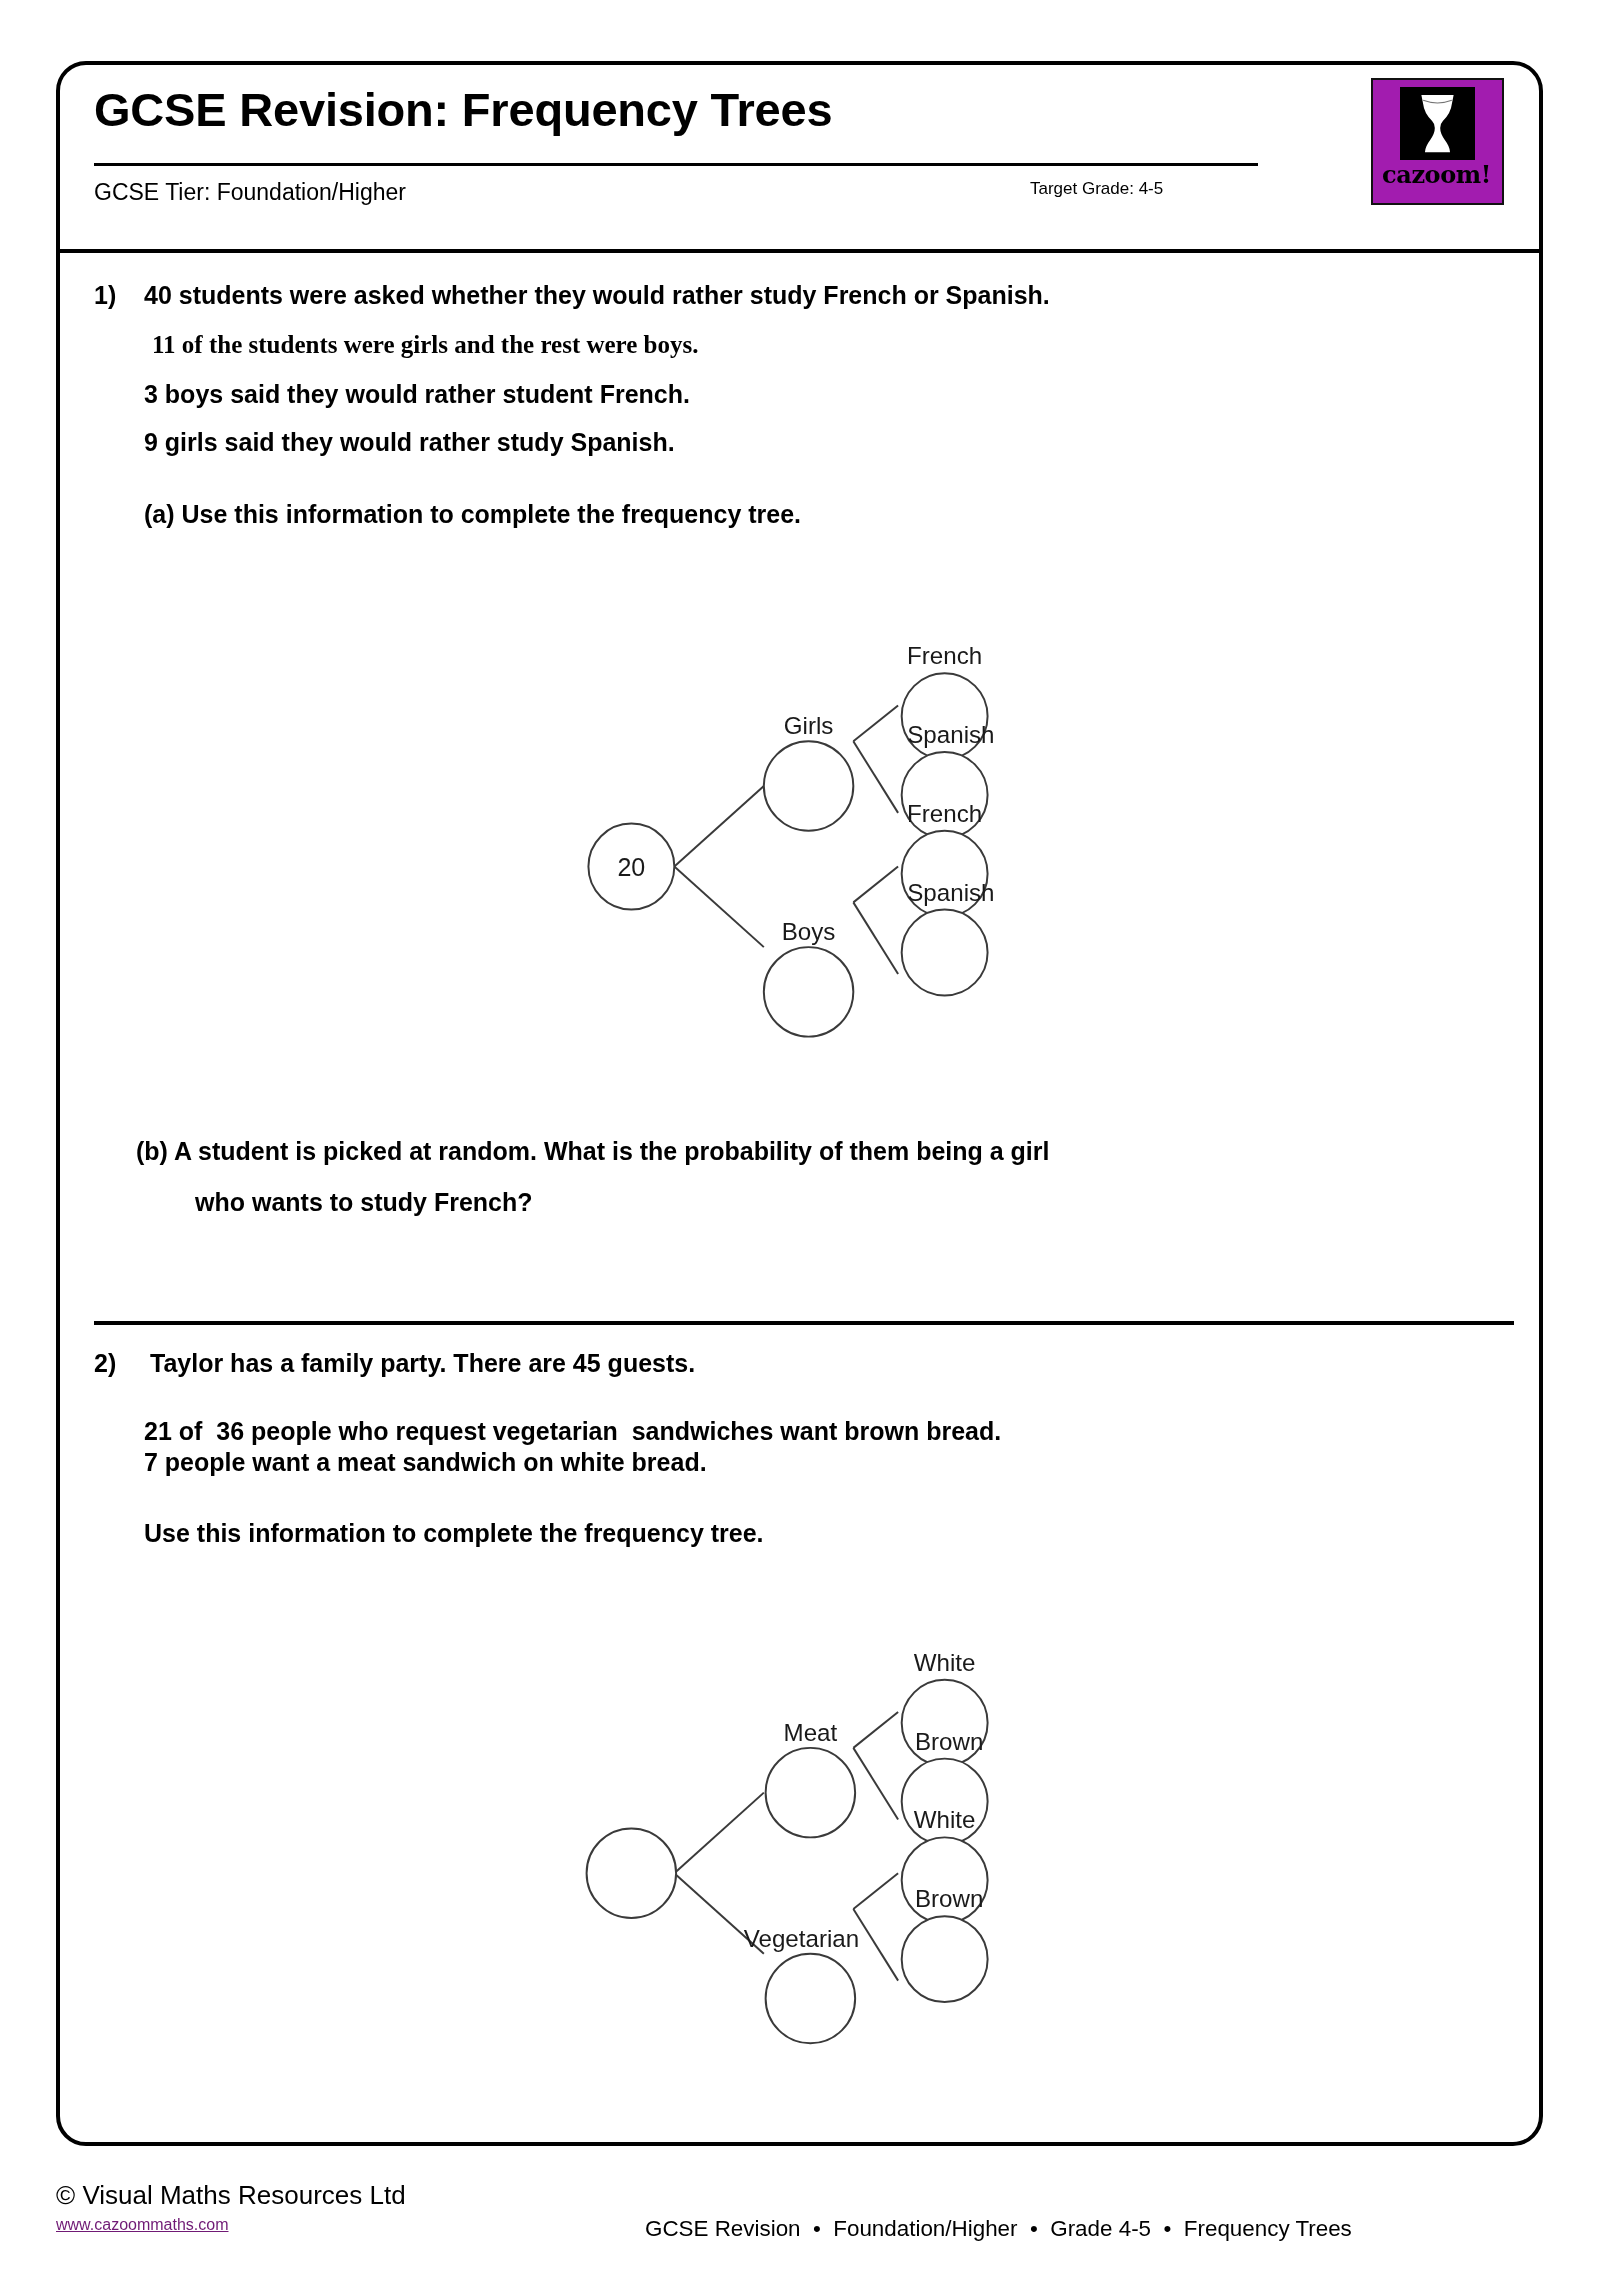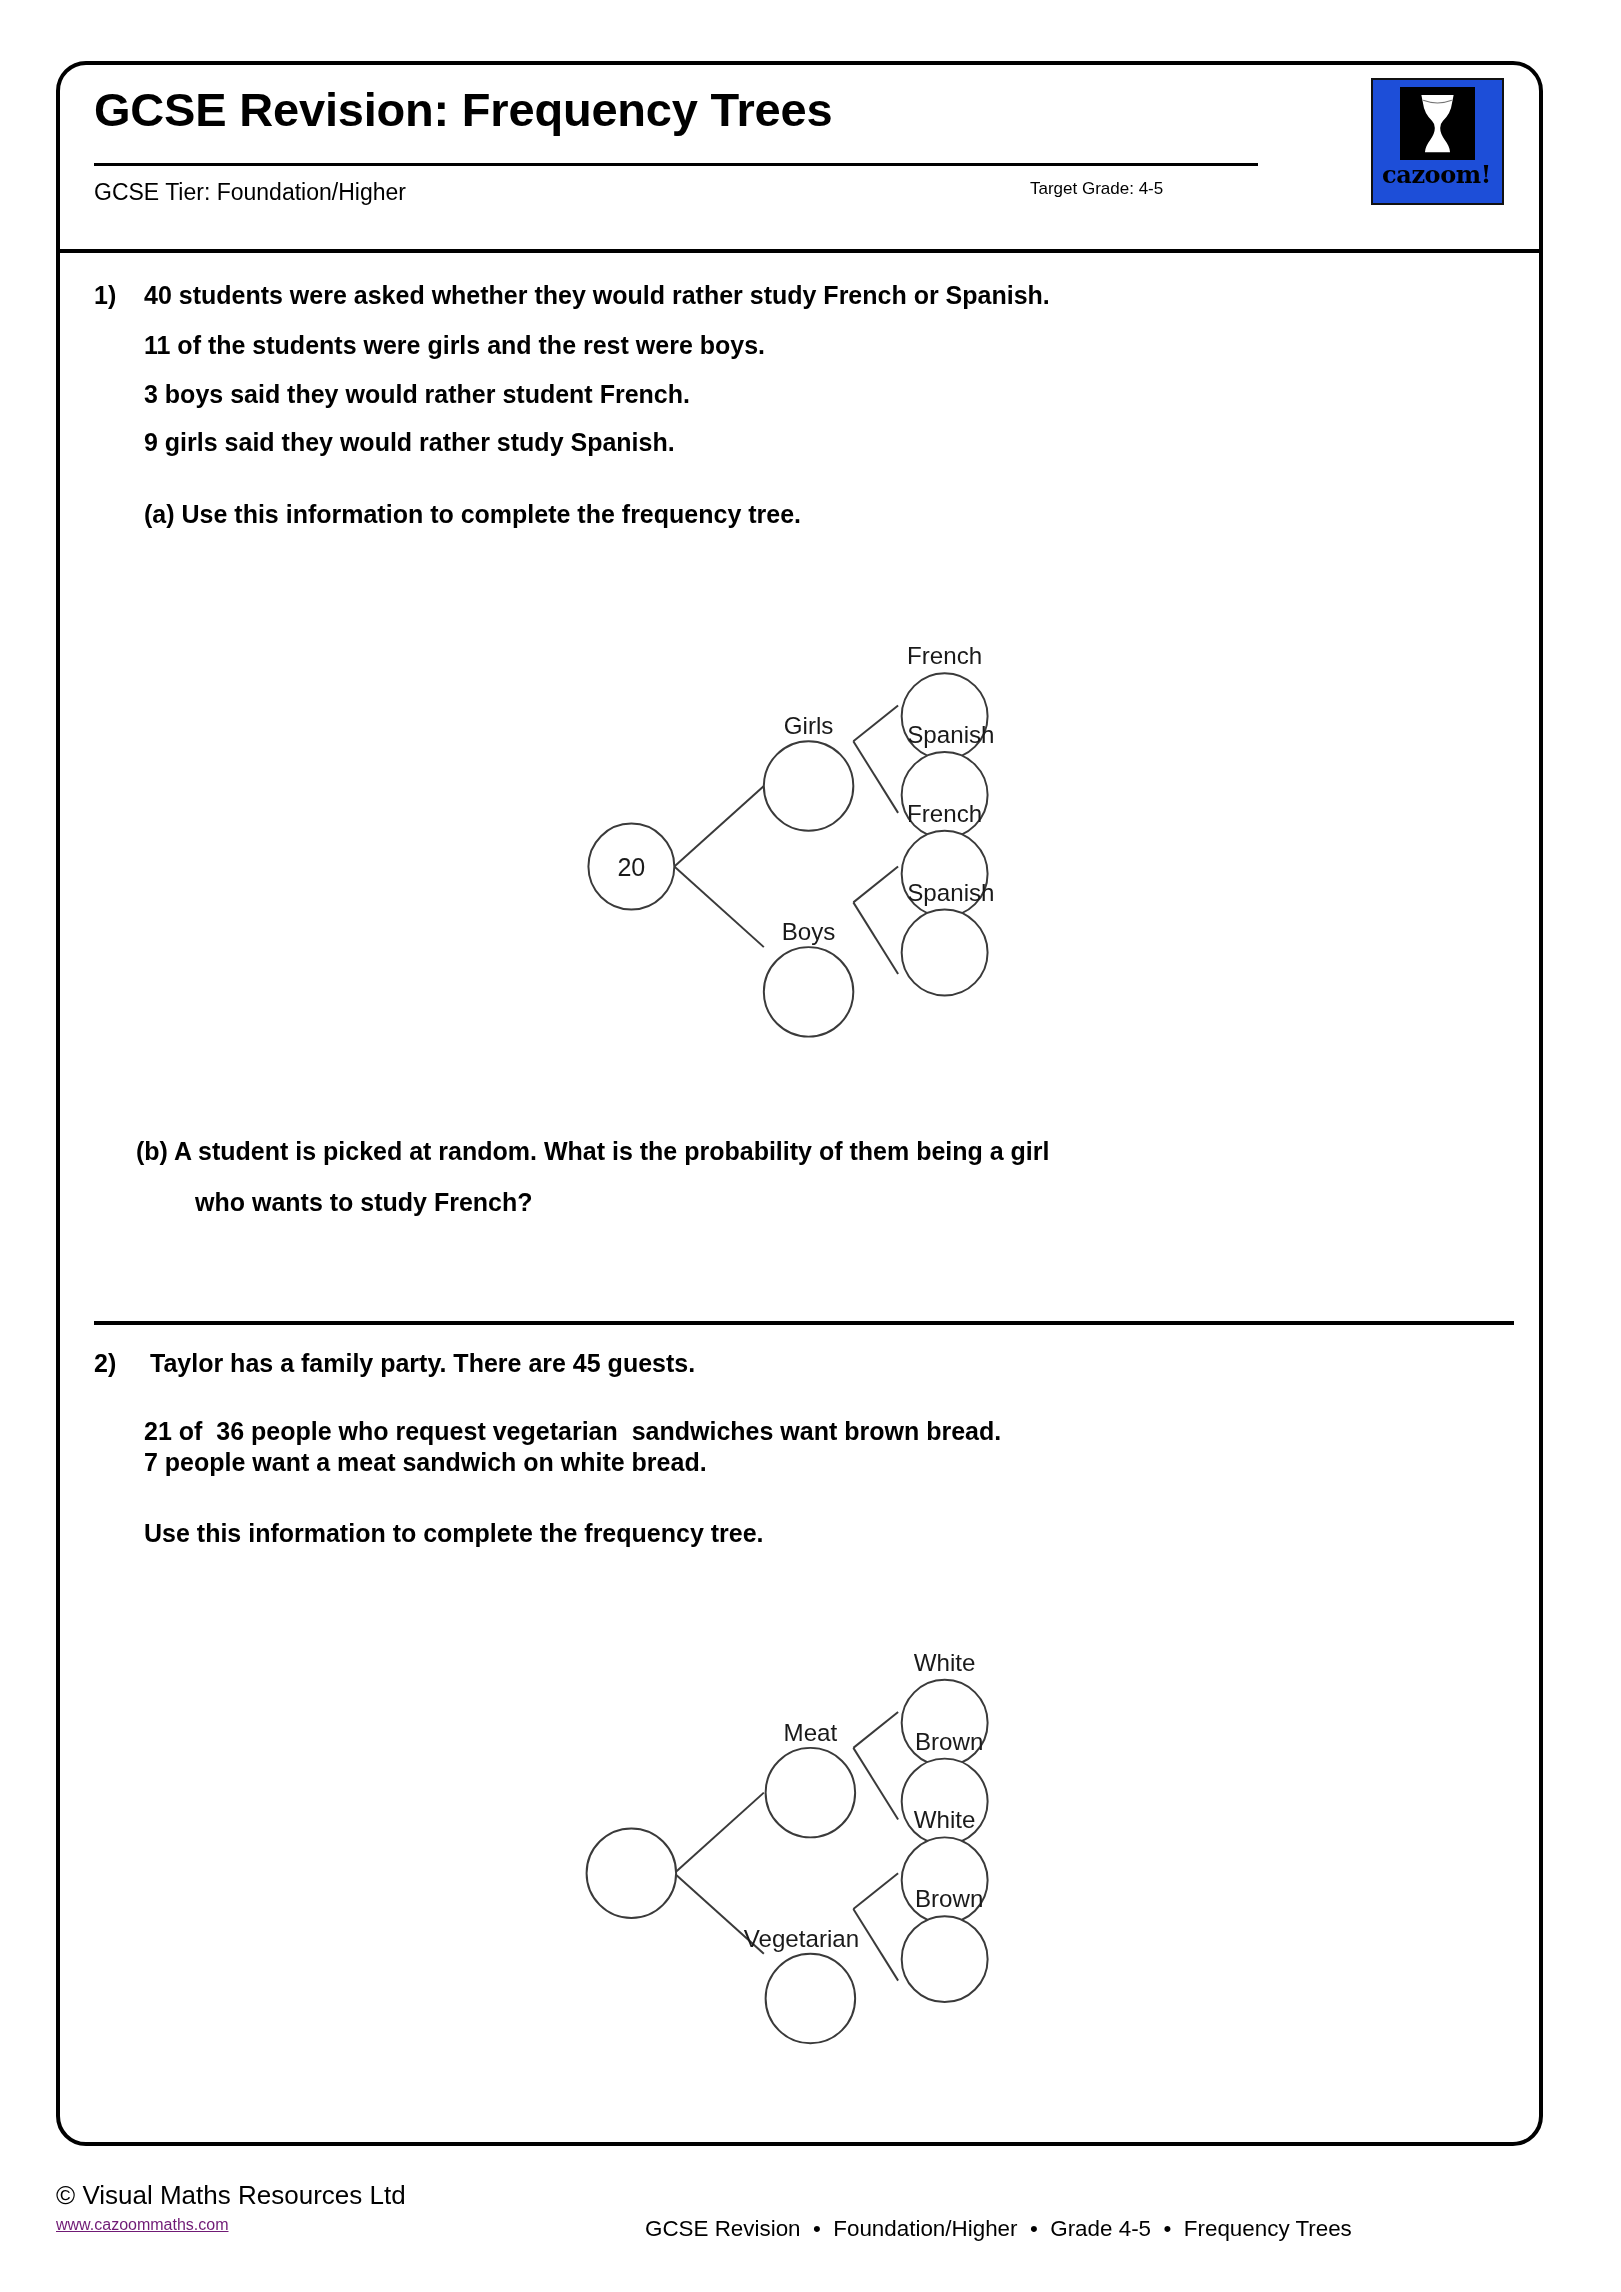--- a/index.html
+++ b/index.html
@@ -68,21 +68,21 @@
     white-space: nowrap;
   }
 
   
   .logo {
     position: absolute;
     left: 1371px;
     top: 78px;
     width: 133px;
     height: 127px;
-    background: #1d4ed8;
+    background: #a21caf;
     border: 2.7px solid #111111;
     box-sizing: border-box;
   }
   .logo-box {
     position: absolute;
     left: 27px;
     top: 7.2px;
     width: 75px;
     height: 73px;
     background: #000000;
@@ -192,21 +192,21 @@
       <path d="M8 8 Q24 14 40 8" stroke="#000000" stroke-width="1.2" fill="none" opacity="0.55"></path>
     </svg>
   </div>
   <div class="logo-word">cazoom!</div>
 </div>
 
 <div class="rule-main" style="top:249px;"></div>
 
 <div class="q-line" style="left:94px; top:281px;">1)</div>
 <div class="q-line" style="left:144px; top:281px;">40 students were asked whether they would rather study French or Spanish.</div>
-<div class="q-line" style="left:144px; top:331px;">11 of the students were girls and the rest were boys.</div>
+<div class="q-line" style="left:152px; top:331px;font-family:Liberation Serif, serif;">11 of the students were girls and the rest were boys.</div>
 <div class="q-line" style="left:144px; top:380px;">3 boys said they would rather student French.</div>
 <div class="q-line" style="left:144px; top:428px;">9 girls said they would rather study Spanish.</div>
 <div class="q-line" style="left:144px; top:500px;">(a) Use this information to complete the frequency tree.</div>
 
 <div class="tree" style="left:555px; top:573px;">
   <svg width="466" height="537" viewBox="0 0 520 600" xmlns="http://www.w3.org/2000/svg">
 
     <g stroke="#3a3a3a" stroke-width="2.2" fill="none">
       <line x1="133" y1="328" x2="233" y2="238"></line>
       <line x1="133" y1="328" x2="233" y2="418"></line>

